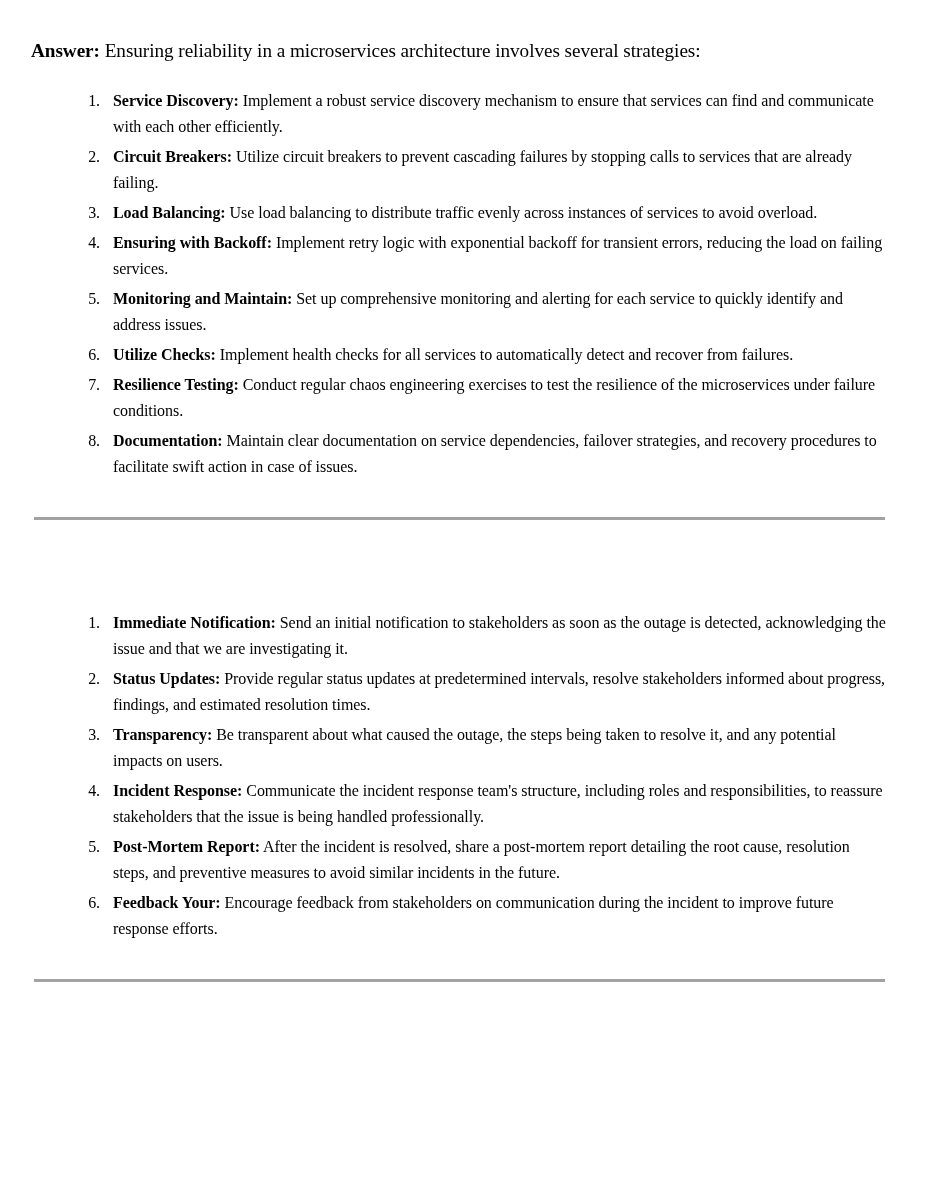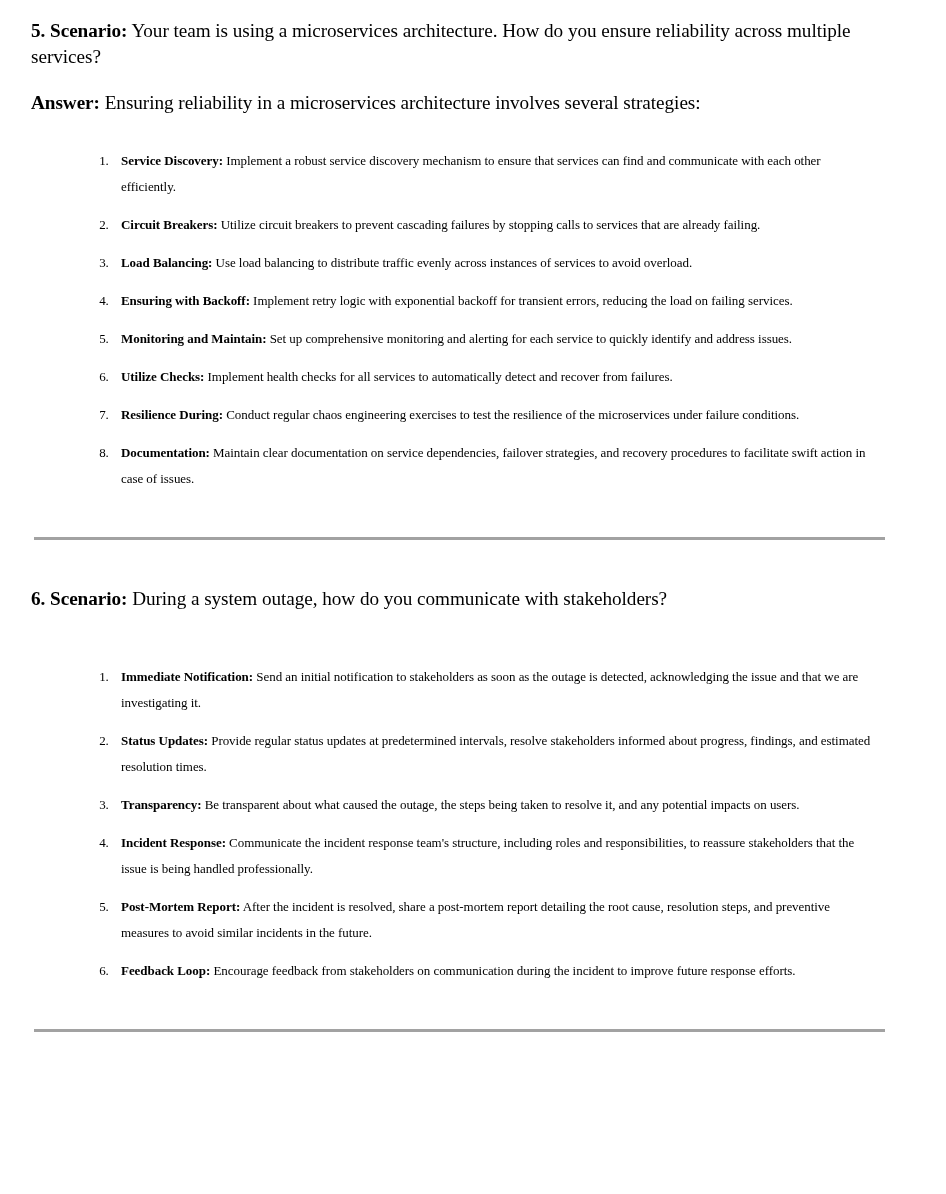--- a/index.html
+++ b/index.html
@@ -41,24 +41,24 @@
   .gap-after-answer {
     height: 20px;
   }
   .olist {
     margin: 0;
     padding: 0 0 0 69px;
     list-style-position: outside;
     list-style-type: decimal;
   }
   .olist > li {
-    font-size: 13px;
+    font-size: 16px;
     line-height: 26px;
     padding-left: 9px;
-    margin: 12px;
+    margin: 4px;
     letter-spacing: -0.05px;
   }
   .olist > li::marker {
     font-weight: normal;
   }
   .divider {
     border: 0;
     height: 3px;
     background: #a2a2a2;
     margin: 0;
@@ -72,23 +72,20 @@
     height: 46px;
   }
 </style>
 </head>
 <body>
 
 <div class="page">
 
   <div>
 
-    <p class="para q-block">
-      <b>5. Scenario:</b><span> Your team is using a microservices architecture. How do you ensure reliability across multiple services?</span>
-    </p>
 
     <div class="gap-after-scenario"></div>
 
     <p class="para">
       <b>Answer:</b><span> Ensuring reliability in a microservices architecture involves several strategies:</span>
     </p>
 
     <div class="gap-after-answer"></div>
 
     <ol class="olist">
@@ -104,37 +101,34 @@
       <li>
         <b>Ensuring with Backoff:</b><span> Implement retry logic with exponential backoff for transient errors, reducing the load on failing services.</span>
       </li>
       <li>
         <b>Monitoring and Maintain:</b><span> Set up comprehensive monitoring and alerting for each service to quickly identify and address issues.</span>
       </li>
       <li>
         <b>Utilize Checks:</b><span> Implement health checks for all services to automatically detect and recover from failures.</span>
       </li>
       <li>
-        <b>Resilience During:</b><span> Conduct regular chaos engineering exercises to test the resilience of the microservices under failure conditions.</span>
+        <b>Resilience Testing:</b><span> Conduct regular chaos engineering exercises to test the resilience of the microservices under failure conditions.</span>
       </li>
       <li>
         <b>Documentation:</b><span> Maintain clear documentation on service dependencies, failover strategies, and recovery procedures to facilitate swift action in case of issues.</span>
       </li>
     </ol>
   </div>
 
   <div class="sec-gap-top"></div>
   <hr class="divider">
   <div class="sec-gap-bottom"></div>
 
   <div>
 
-    <p class="para q-block">
-      <b>6. Scenario:</b><span> During a system outage, how do you communicate with stakeholders?</span>
-    </p>
 
     <div class="gap-after-scenario"></div>
 
 
     <div class="gap-after-answer"></div>
 
     <ol class="olist">
       <li>
         <b>Immediate Notification:</b><span> Send an initial notification to stakeholders as soon as the outage is detected, acknowledging the issue and that we are investigating it.</span>
       </li>
@@ -144,21 +138,21 @@
       <li>
         <b>Transparency:</b><span> Be transparent about what caused the outage, the steps being taken to resolve it, and any potential impacts on users.</span>
       </li>
       <li>
         <b>Incident Response:</b><span> Communicate the incident response team's structure, including roles and responsibilities, to reassure stakeholders that the issue is being handled professionally.</span>
       </li>
       <li>
         <b>Post-Mortem Report:</b><span> After the incident is resolved, share a post-mortem report detailing the root cause, resolution steps, and preventive measures to avoid similar incidents in the future.</span>
       </li>
       <li>
-        <b>Feedback Loop:</b><span> Encourage feedback from stakeholders on communication during the incident to improve future response efforts.</span>
+        <b>Feedback Your:</b><span> Encourage feedback from stakeholders on communication during the incident to improve future response efforts.</span>
       </li>
     </ol>
   </div>
 
   <div class="sec-gap-top"></div>
   <hr class="divider">
 
 </div>
 
 </body></html>

